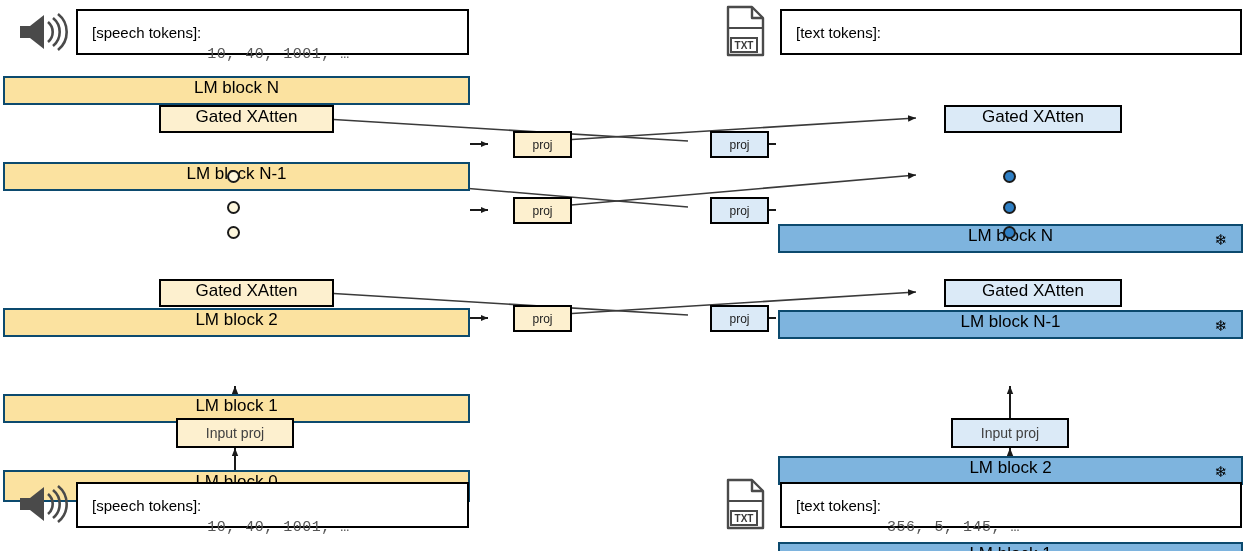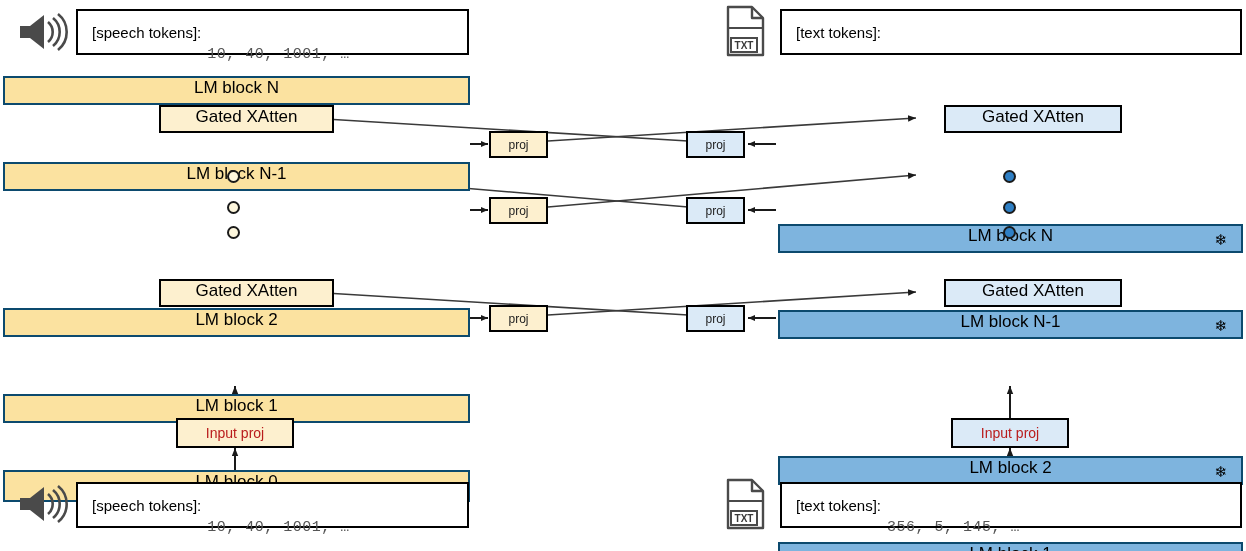--- a/index.html
+++ b/index.html
@@ -75,31 +75,32 @@
   .xatten-blue   { background: #dbeaf7; }
 
   
   .proj {
     border: 2px solid #000000;
     display: flex;
     align-items: center;
     justify-content: center;
     font-size: 12px;
     color: #222222;
+    margin-left: 24px;
   }
   .proj-yellow { background: #fdf0cf; }
   .proj-blue   { background: #dbeaf7; }
 
   .input-proj {
     border: 2px solid #000000;
     display: flex;
     align-items: center;
     justify-content: center;
     font-size: 14px;
-    color: #b91c1c;
+    color: #404040;
   }
   .ip-yellow { background: #fdf0cf; }
   .ip-blue   { background: #dbeaf7; }
 
   
   .dot {
     width: 13px;
     height: 13px;
     border-radius: 50%;
     border: 2px solid #1a1a1a;

